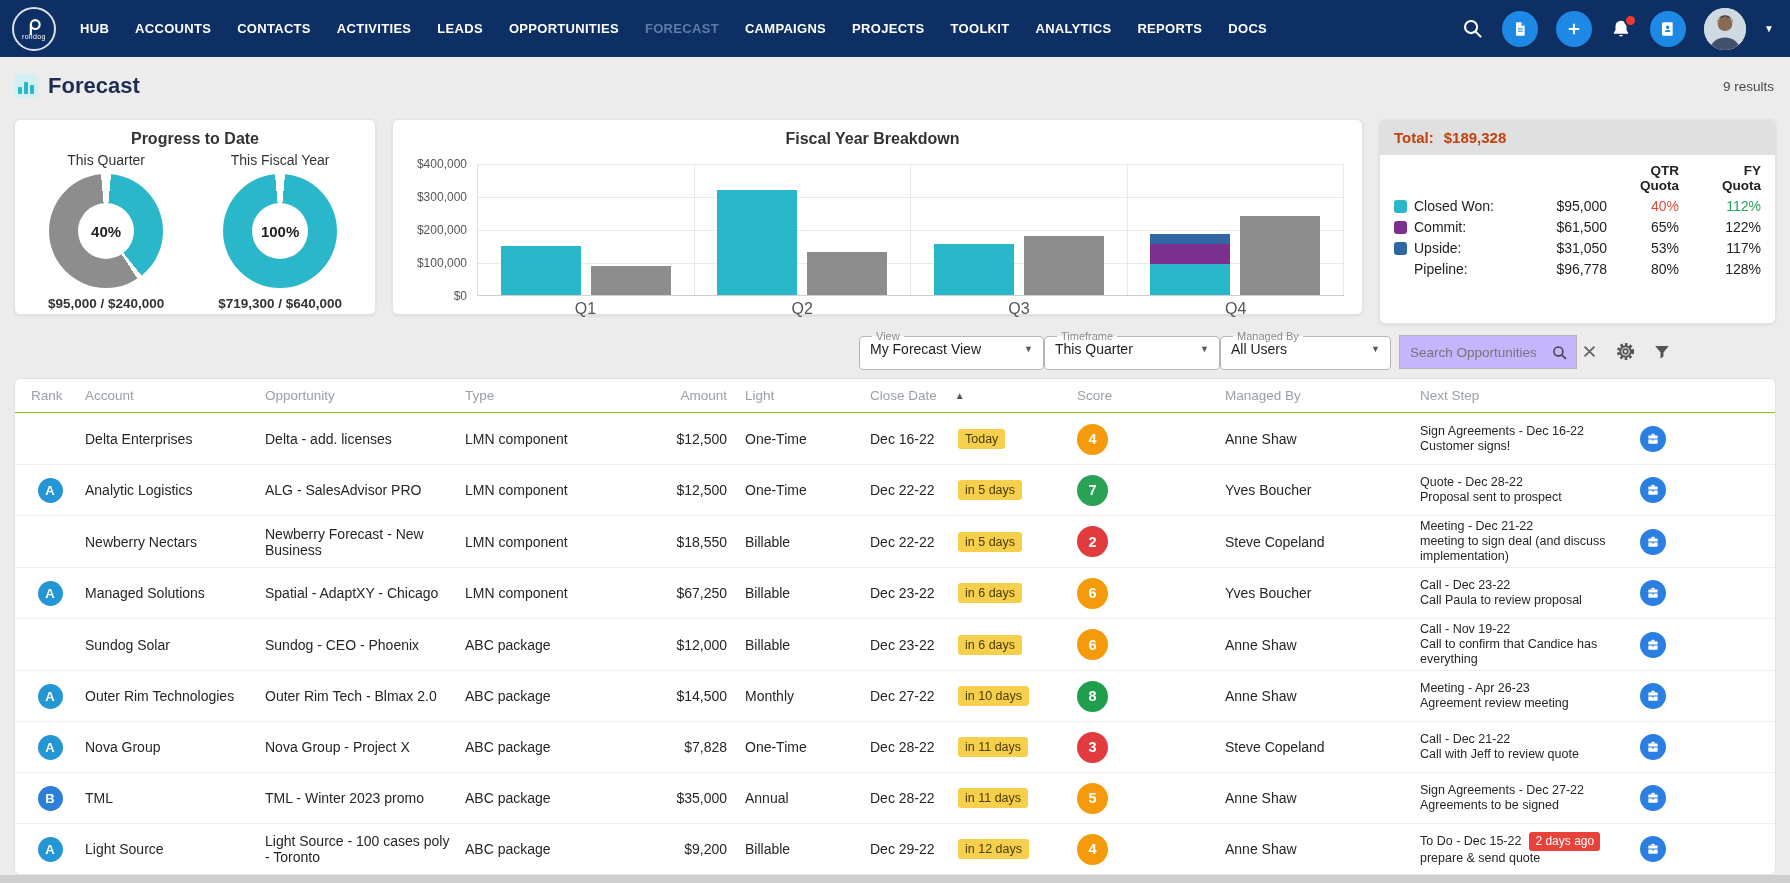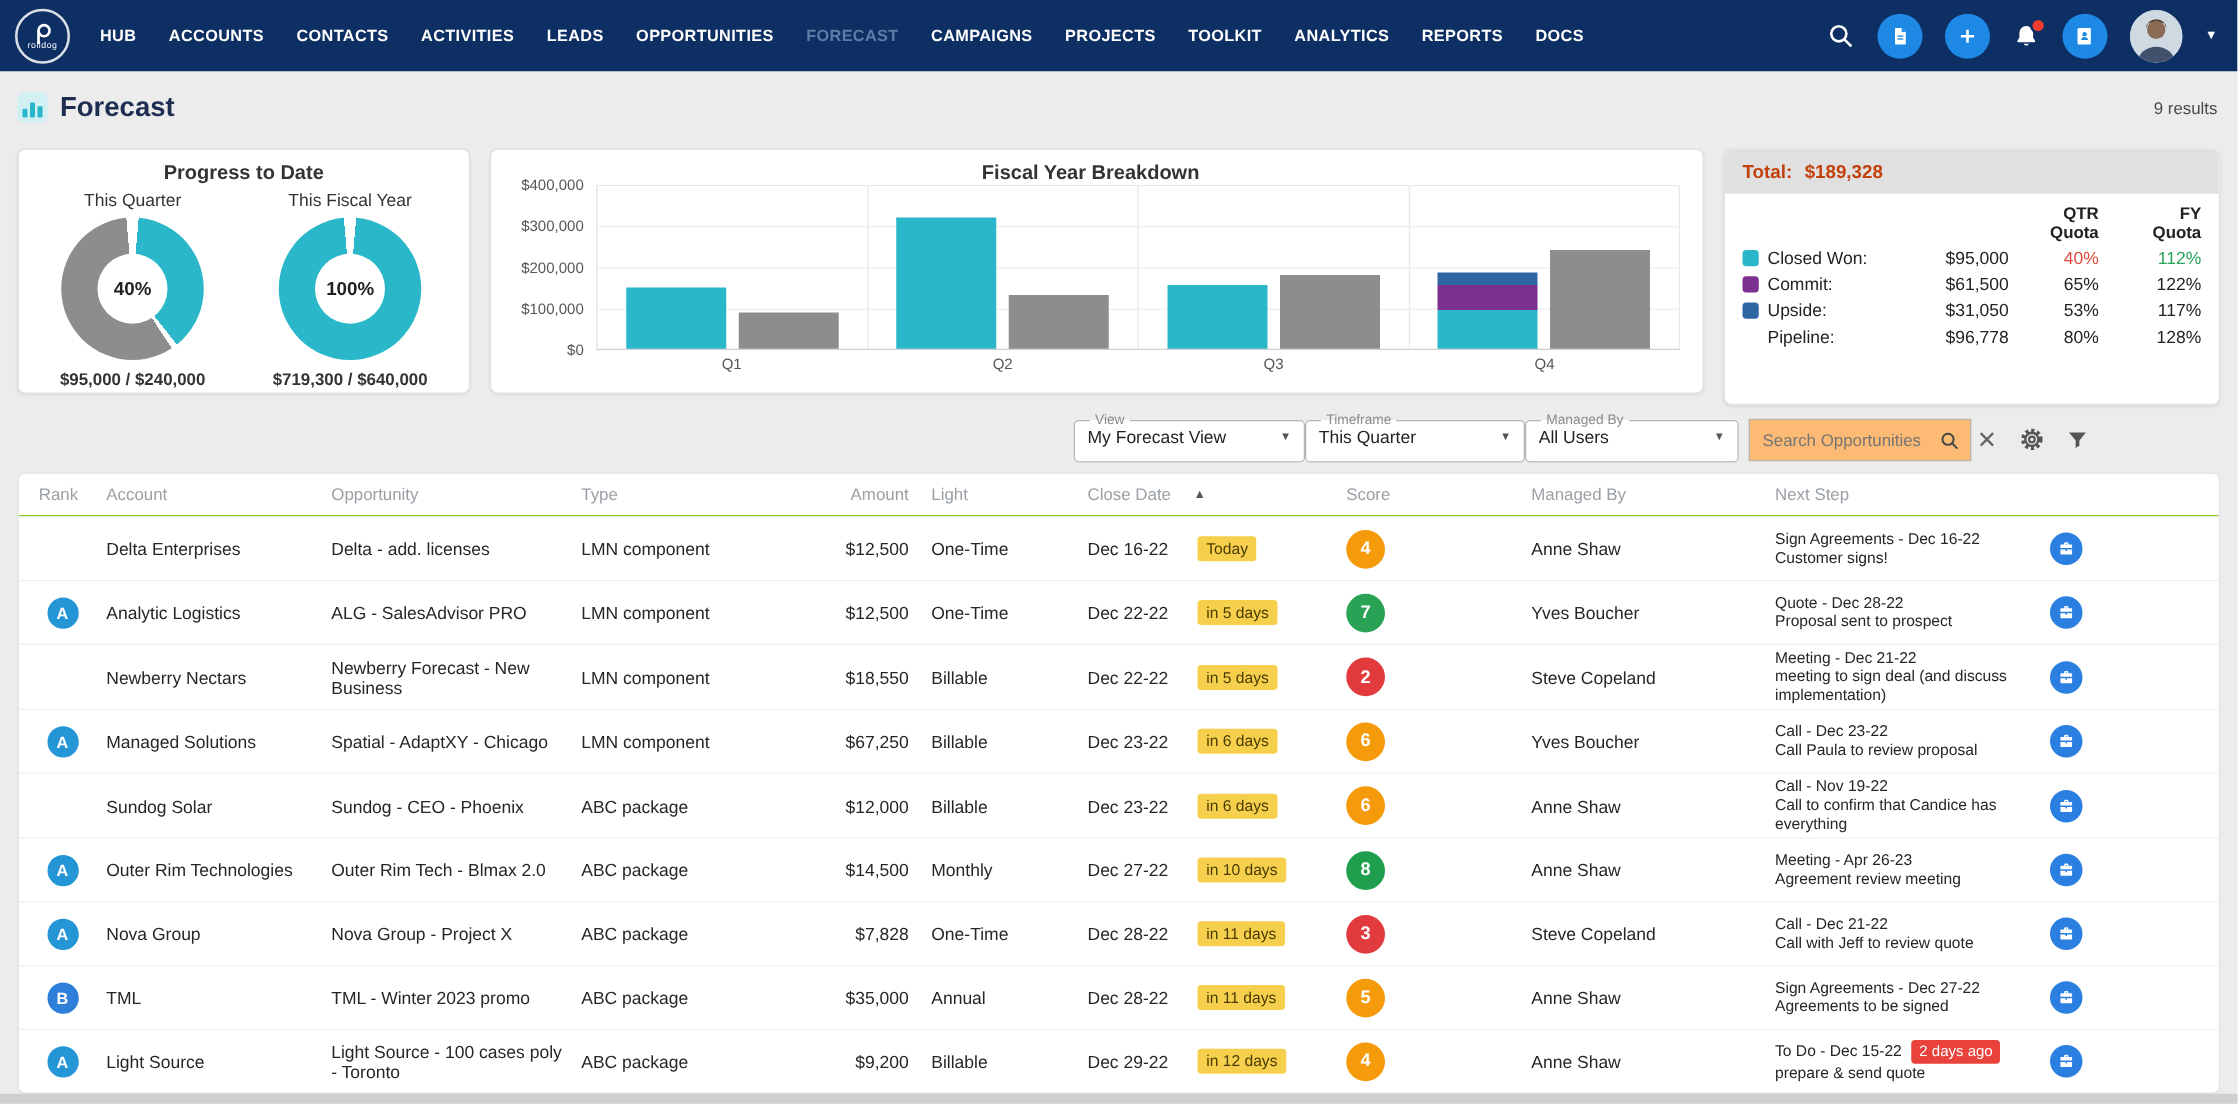--- a/index.html
+++ b/index.html
@@ -42,49 +42,49 @@
 
   .progress-card { width:362px; height:196px; padding:10px 6px; }
   .donut-row { display:flex; justify-content:space-around; margin-top:4px; }
   .donut-block { display:flex; flex-direction:column; align-items:center; }
   .donut-label { font-size:14px; color:#333; margin-bottom:6px; }
   .donut-ring { width:114px; height:114px; border-radius:50%; display:flex; align-items:center; justify-content:center; }
   .donut-hole { width:56px; height:56px; background:#fff; border-radius:50%; display:flex; align-items:center; justify-content:center; font-weight:700; font-size:15px; color:#222; }
   .donut-amount { margin-top:8px; font-size:13.5px; font-weight:700; color:#333; }
 
   .chart-card { flex:1; height:196px; padding:10px 18px 8px 8px; }
-  .chart-body { display:flex; margin-top:0; }
+  .chart-body { display:flex; margin-top:16px; }
   .y-axis { width:76px; position:relative; height:132px; flex:none; }
   .y-tick { position:absolute; right:10px; transform:translateY(-50%); font-size:12px; color:#555; white-space:nowrap; }
   .plot-col { flex:1; }
   .plot { height:132px; display:flex; border-left:1px solid #e0e0e0; border-bottom:1px solid #cfcfcf;
           background-image:linear-gradient(to bottom, #e9e9e9 1px, transparent 1px); background-size:100% 33px; }
   .chart-group { flex:1; display:flex; align-items:flex-end; justify-content:center; gap:10px; border-right:1px solid #e9e9e9; height:100%; }
   .bar-stack { width:80px; display:flex; flex-direction:column; justify-content:flex-end; height:100%; }
   .bar-gray { width:80px; }
   .x-labels { display:flex; margin-top:4px; }
-  .x-label { flex:1; text-align:center; font-size:12px; color:#555; }
+  .x-label { flex:1; text-align:center; font-size:16px; color:#555; }
 
   .totals-card { width:397px; height:205px; overflow:hidden; padding:0; }
   .totals-header { background:#e0e0e0; padding:9px 14px; font-size:15px; font-weight:700; color:#c2410c; display:flex; gap:10px; border-radius:5px 5px 0 0; }
   .totals-body { display:grid; grid-template-columns:20px 1fr 92px 72px 82px; padding:8px 14px; row-gap:5px; align-items:center; font-size:14px; color:#222; }
   .t-head { font-weight:700; font-size:13.5px; text-align:right; color:#222;margin-left:32px; }
   .t-swatch-wrap { display:flex; }
   .t-swatch { width:13px; height:13px; border-radius:3px; display:inline-block; }
   .t-amount { text-align:right; }
   .t-pct { text-align:right; }
 
   
   .filter-bar { display:flex; align-items:flex-end; justify-content:flex-end; padding:6px 119px 0 14px; }
   fieldset.select-box { border:1px solid #b5b5b5; border-radius:4px; margin:0; padding:0 10px 8px; height:40px; background:#fff; }
   fieldset.select-box legend { font-size:11px; color:#8a8a8a; padding:0 4px; margin-left:2px; }
   .f-view { width:185px; } .f-time { width:176px; } .f-managed { width:171px; }
   .select-inner { display:flex; justify-content:space-between; align-items:center; font-size:14px; color:#222; margin-top:-1px; }
   .dd-chevron { font-size:9px; color:#555; }
-  .search-box { width:178px; height:34px; border:1px solid #b5b5b5; border-radius:0; display:flex; align-items:center; padding:0 8px; background:#fdba74; margin-left:8px; margin-bottom:1px; }
+  .search-box { width:178px; height:34px; border:1px solid #b5b5b5; border-radius:0; display:flex; align-items:center; padding:0 8px; background:#c4b5fd; margin-left:8px; margin-bottom:1px; }
   .search-box input { border:none; outline:none; flex:1; min-width:0; font-size:13.5px; font-family:inherit; color:#333; background:transparent; }
   .filter-icons { display:flex; align-items:center; gap:17px; padding-bottom:8px; margin-left:4px; }
   .tool-icon { display:flex; align-items:center; }
 
   
   .table-card { margin:8px 14px 0; background:#fff; border:1px solid #e2e2e2; border-radius:6px; overflow:hidden; }
   .tr { display:grid; grid-template-columns:70px 180px 200px 170px 110px 125px 205px 150px 195px 205px 1fr;
         align-items:center; min-height:51px; border-top:1px solid #efefef; font-size:14px; color:#262626; }
   .tr.header { min-height:34px; border-top:none; border-bottom:1px solid #84cc16; color:#9aa0a6; font-size:13.5px; font-weight:400; }
   .td, .th { padding:3px 12px 3px 0; }

